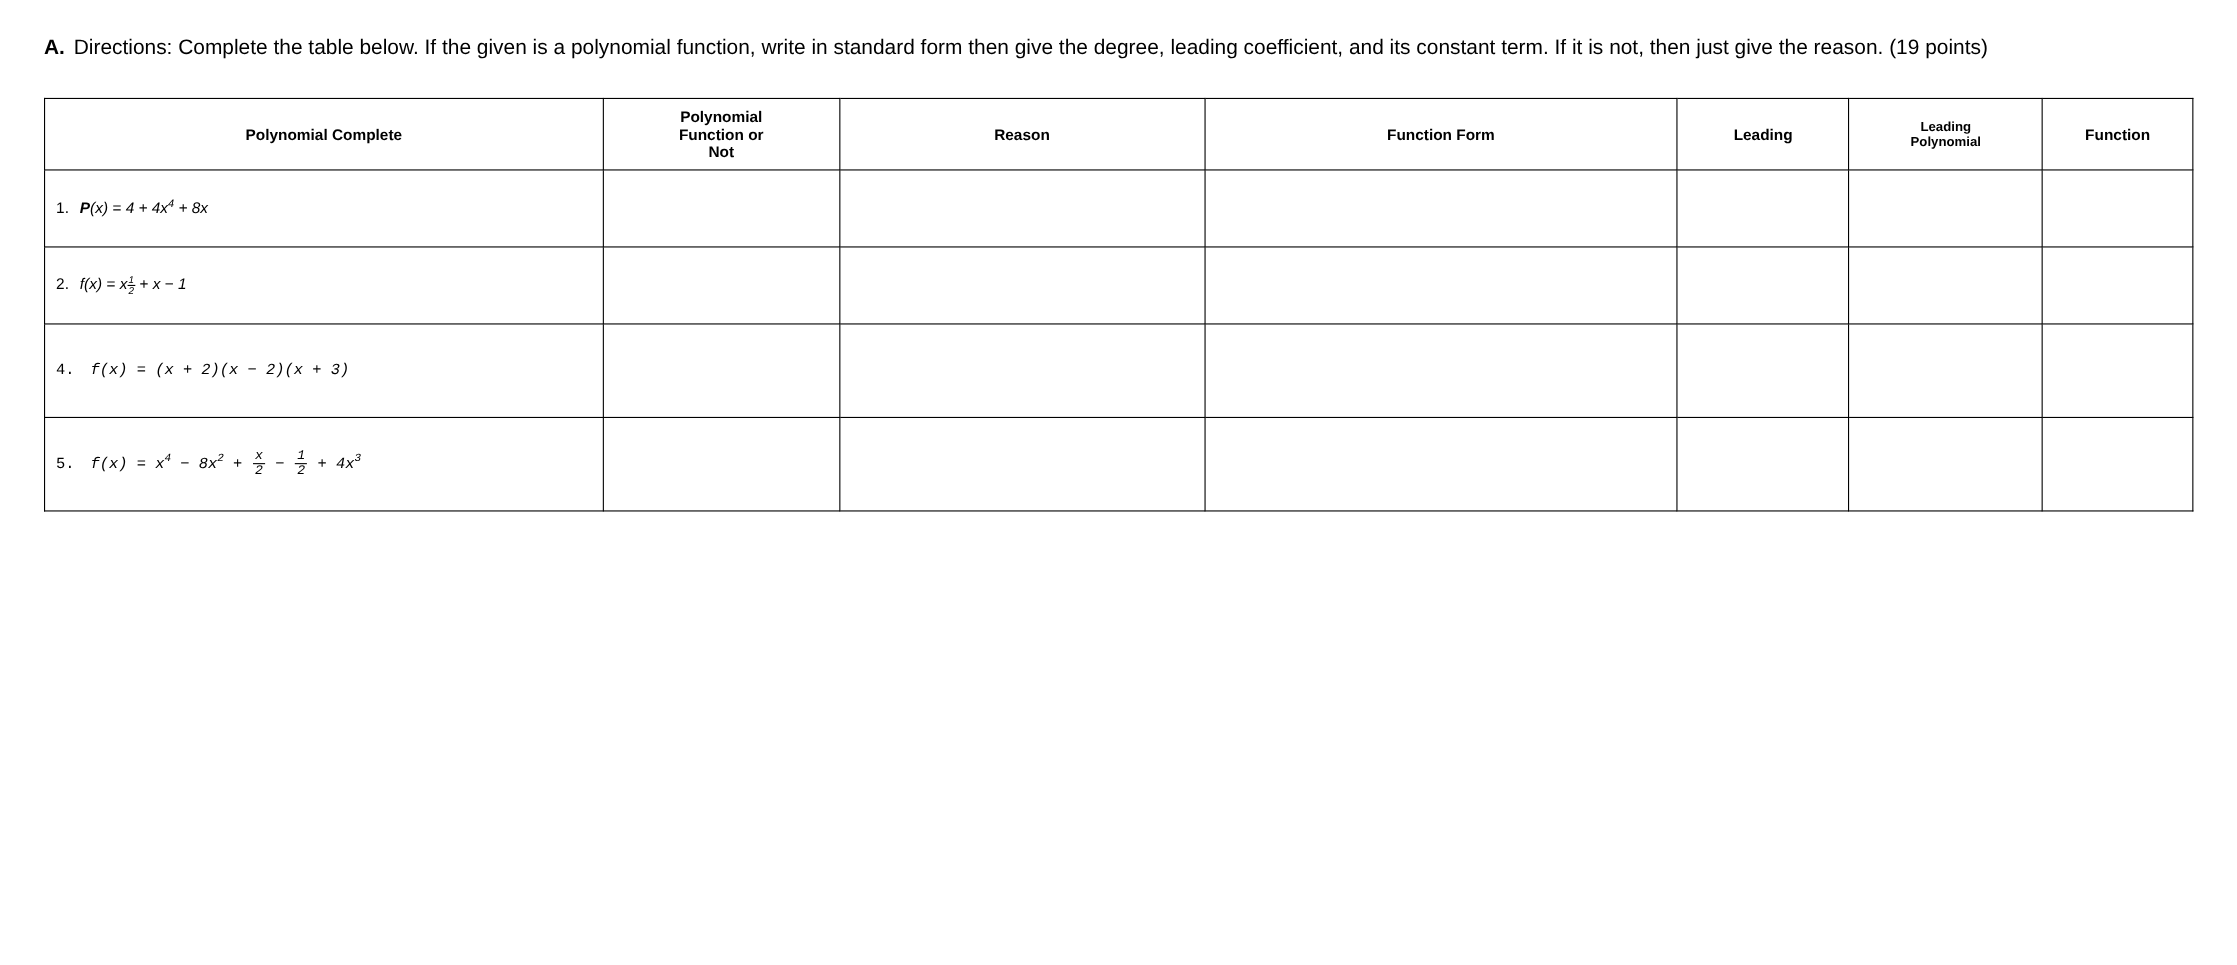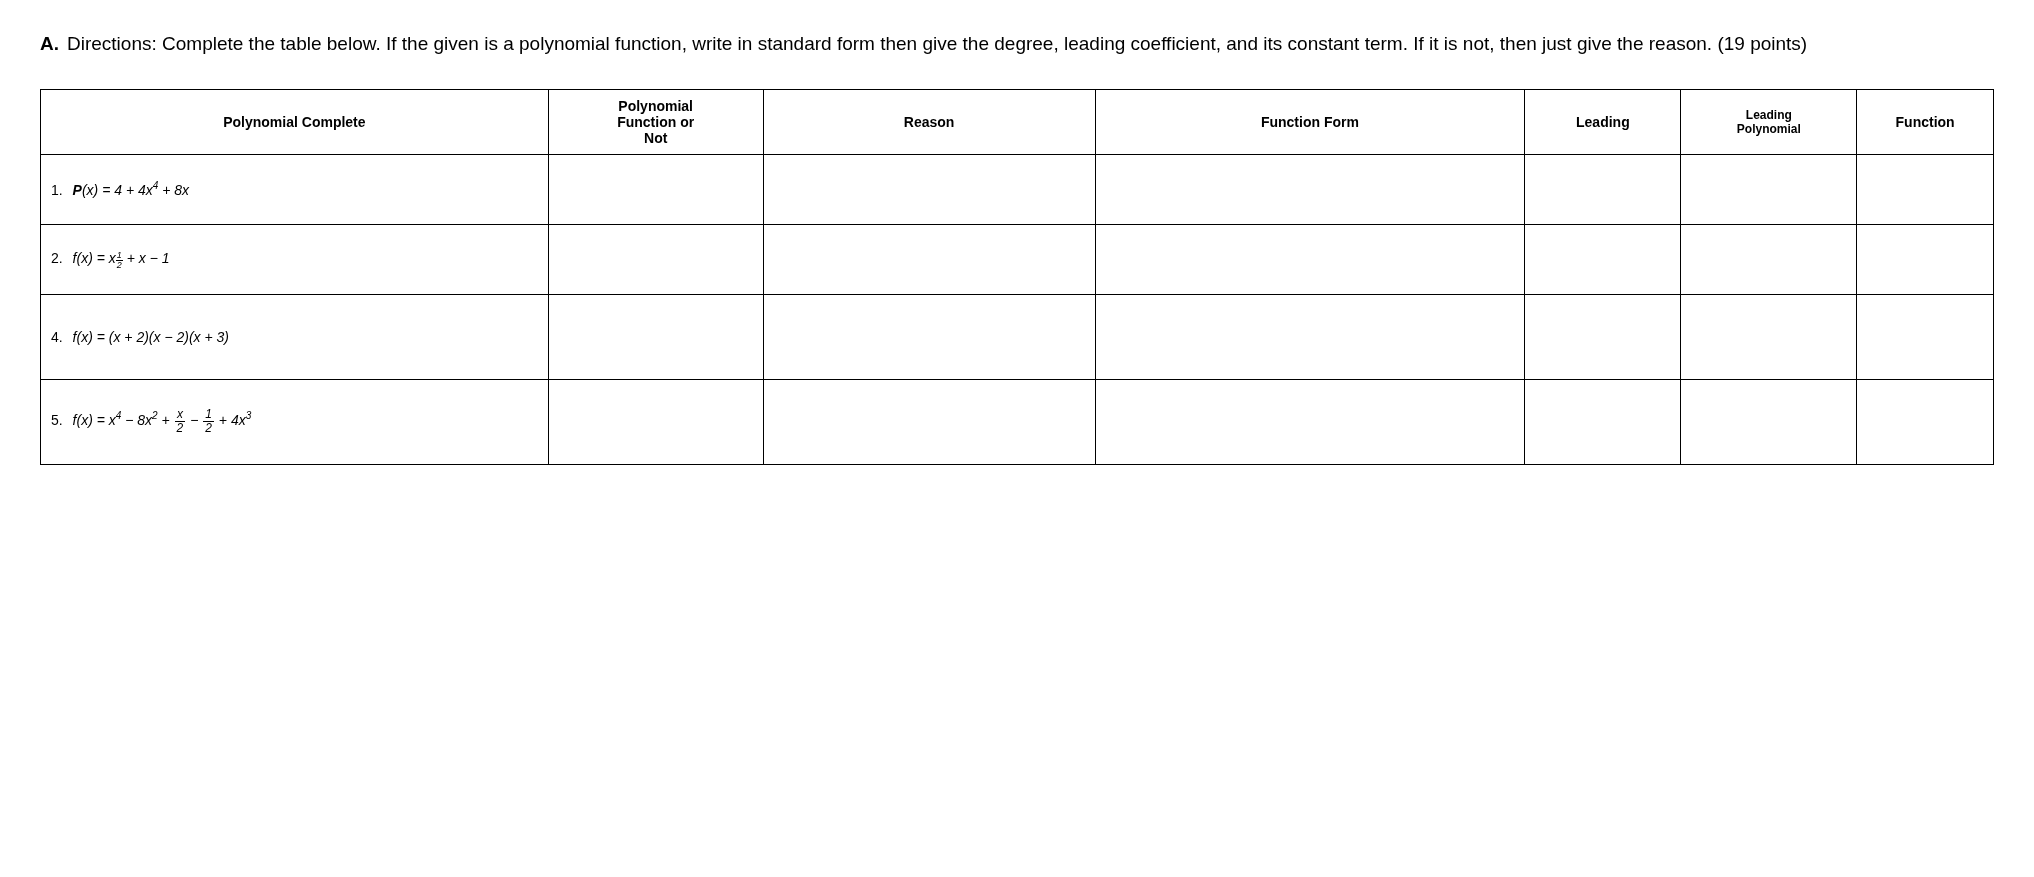--- a/index.html
+++ b/index.html
@@ -50,21 +50,21 @@
       margin-right: 6px;
     }
     .math {
       font-style: italic;
     }
     sup {
       font-size: 10px;
       vertical-align: super;
     }
     .row-tall td { height: 70px; }
-    .row-extra-tall td { height: 85px; }
+    .row-extra-tall td { height: 85px; font-family: Liberation Mono, monospace; }
     .header-leading { font-size: 12px; }
   </style>
 </head>
 <body>
 
 <div class="instructions">
   <span class="letter">A.</span><span>Directions: Complete the table below.  If the given is a polynomial function, write in standard form then give the degree, leading coefficient, and its constant term.  If it is not, then just give the reason. (19 points)</span>
 </div>
 
 <table>

